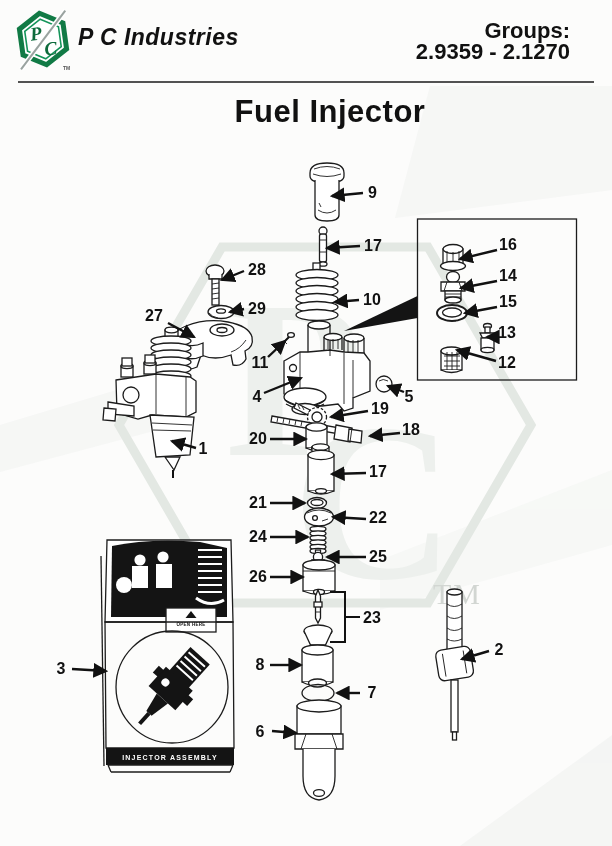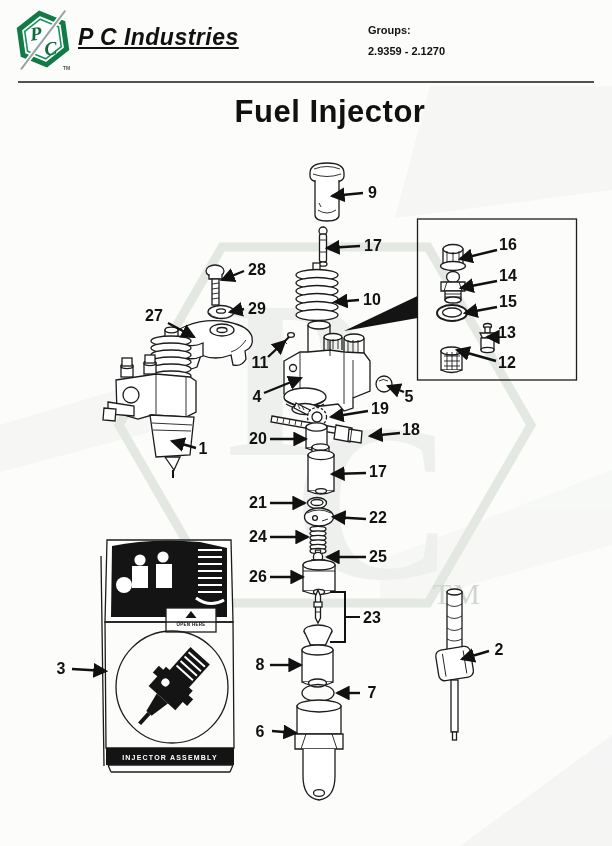--- a/index.html
+++ b/index.html
@@ -1,21 +1,21 @@
 <!DOCTYPE html>
 <html><head>
 <meta charset="utf-8">
 <style>
   html,body{margin:0;padding:0;background:#e9e9e9;}
   #page{position:relative;width:612px;height:846px;background:#fcfcfb;overflow:hidden;
         font-family:"Liberation Sans",sans-serif;color:#111;}
   #diagram-svg{position:absolute;left:0;top:0;z-index:1;}
   .hdr{position:absolute;z-index:3;}
-  #brand{left:78px;top:24px;font-size:23px;font-weight:700;font-style:italic;letter-spacing:.5px;text-decoration:underline;}
-  #groups{left:368px;top:20px;width:216px;text-align:left;font-weight:700;font-size:11px;line-height:21px;}
+  #brand{left:78px;top:24px;font-size:23px;font-weight:700;font-style:italic;letter-spacing:.5px;}
+  #groups{left:354px;top:20px;width:216px;text-align:right;font-weight:700;font-size:22px;line-height:21px;}
   #page-title{position:absolute;z-index:3;left:0;top:94px;width:612px;text-align:center;
               font-size:31px;font-weight:700;letter-spacing:.5px;padding-left:24px;}
   
   .s{stroke:#1c1c1c;stroke-width:1.3;fill:#fff;}
   .sn{stroke:#1c1c1c;stroke-width:1.3;fill:none;}
   .s2{stroke:#1c1c1c;stroke-width:2;fill:#fff;}
   .thin{stroke:#1c1c1c;stroke-width:.9;fill:none;}
   .blk{fill:#141414;stroke:none;}
   .arrow{stroke:#111;stroke-width:2.4;fill:none;marker-end:url(#arr);}
   .plain{stroke:#111;stroke-width:2;fill:none;}

